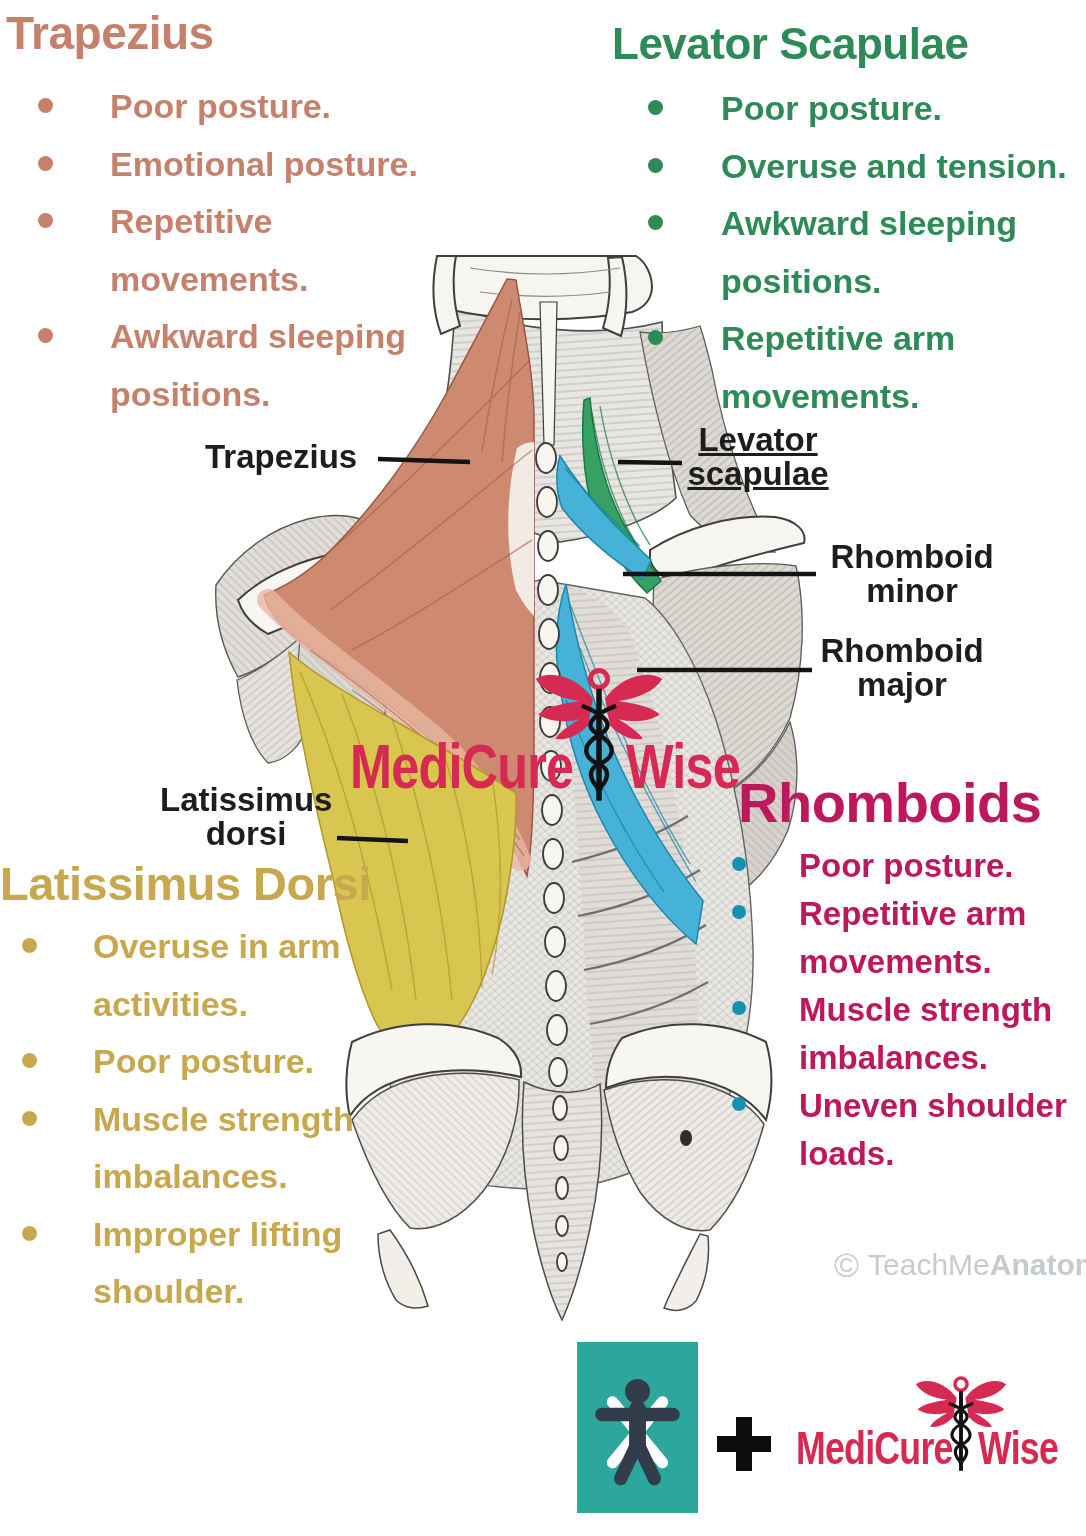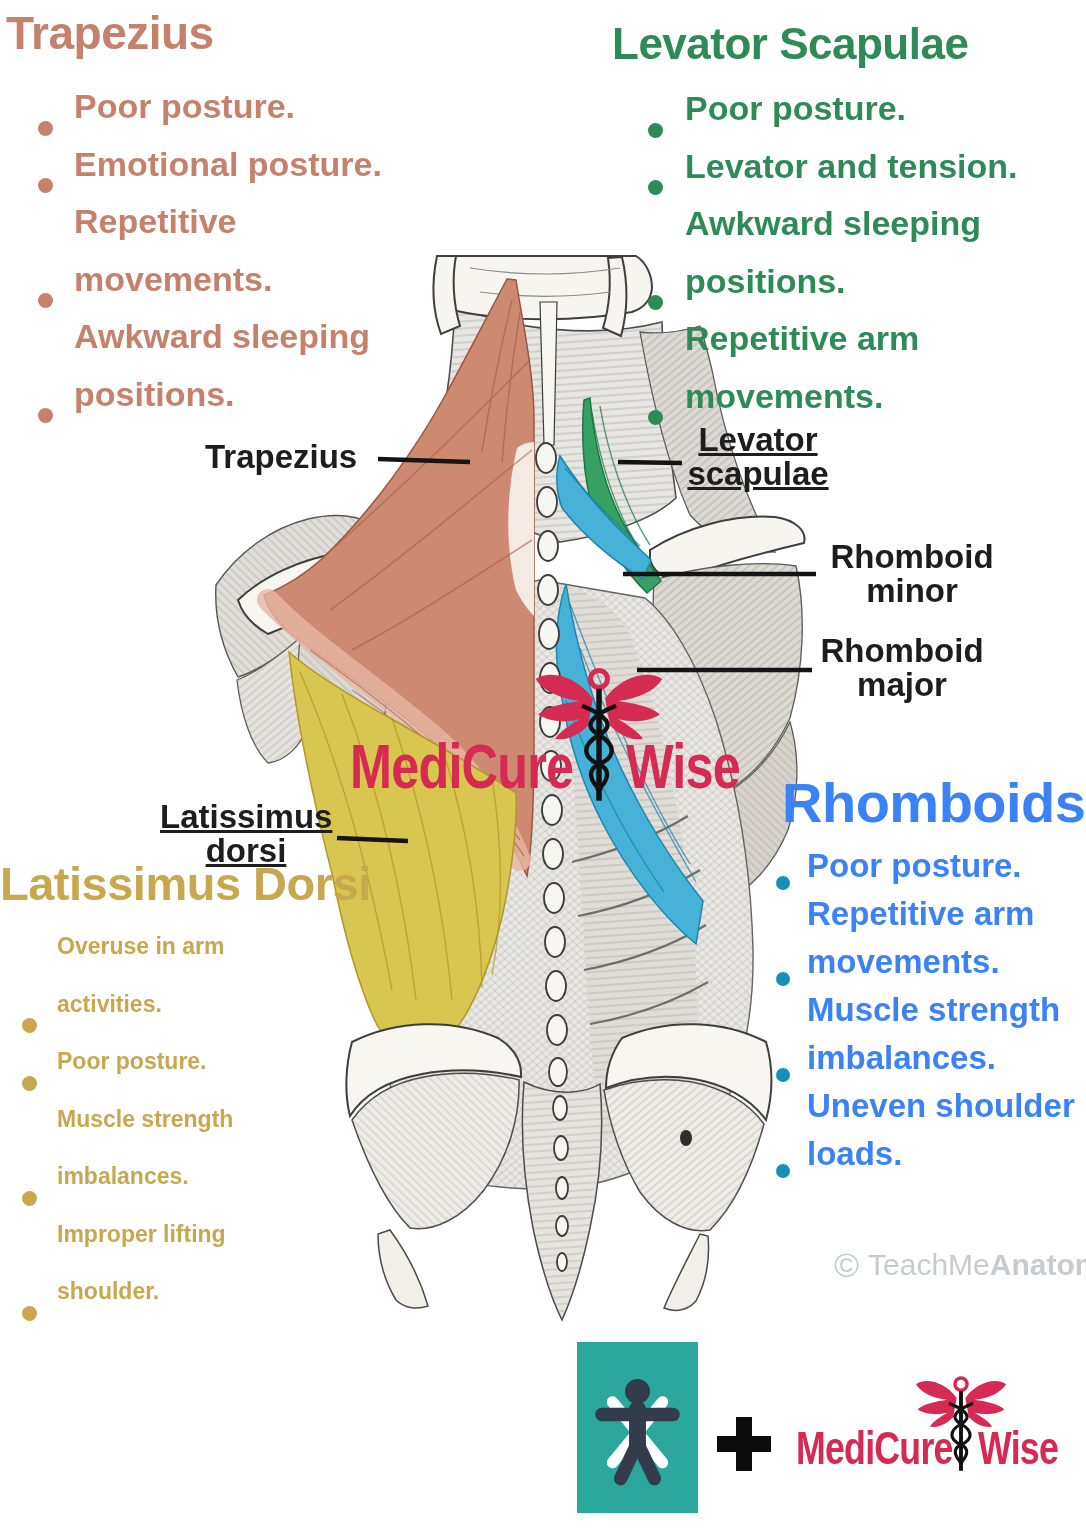--- a/index.html
+++ b/index.html
@@ -3,39 +3,39 @@
 <meta charset="utf-8">
 <style>
   html,body{margin:0;padding:0;background:#ffffff;}
   body{width:1086px;height:1536px;position:relative;overflow:hidden;
        font-family:"Liberation Sans",sans-serif;}
   .abs{position:absolute;}
   
   .sec-title{font-weight:bold;letter-spacing:-0.5px;line-height:1.1;white-space:nowrap;}
   
   .bullets{display:block;}
-  .bullet{display:flex;align-items:flex-end;}
+  .bullet{display:flex;align-items:flex-start;gap:36px;}
   .dot{border-radius:50%;flex:0 0 auto;}
   .bullet-text{white-space:pre-line;font-weight:bold;}
   
   .trap{color:#c5816b;}
   .trap .dot{background:#c5816b;width:15px;height:15px;margin:20px 21px 0 0;}
   .trap .bullet-text{font-size:34px;line-height:57.5px;}
   
   .lev{color:#2e8b57;}
   .lev .dot{background:#2e8b57;width:15px;height:15px;margin:20px 22px 0 0;}
   .lev .bullet-text{font-size:34px;line-height:57.5px;}
   
-  .rho{color:#3b82f6;margin-left:44px;}
+  .rho{color:#be185d;}
   .rho .dot{background:#1791b3;width:14px;height:14px;margin:15px 17px 0 0;}
   .rho .bullet-text{font-size:33px;line-height:48px;}
   
   .lat{color:#c7a84f;}
   .lat .dot{background:#c7a84f;width:15px;height:15px;margin:20px 20px 0 0;}
-  .lat .bullet-text{font-size:23px;line-height:57.5px;}
+  .lat .bullet-text{font-size:34px;line-height:57.5px;}
   
   .ana-label{color:#1d1d1d;font-weight:bold;font-size:33px;line-height:34px;
              white-space:pre-line;text-align:center;}
   
   .brand-word{color:#d62a52;font-weight:bold;display:inline-block;
               transform-origin:left bottom;white-space:nowrap;letter-spacing:-1px;}
   
   .credit{color:#c6cbd0;display:flex;align-items:center;gap:9px;}
   .credit .csym{font-size:34px;line-height:34px;}
   .credit .ctext{font-size:30px;}
@@ -199,21 +199,21 @@
 </div>
 
 <div class="abs sec-title lev" style="left:612px;top:20px;font-size:44px;">Levator Scapulae</div>
 <div class="abs bullets lev" style="left:648px;top:80px;width:430px;">
   <div class="bullet">
       <span class="dot"></span>
       <span class="bullet-text">Poor posture.</span>
     </div>
   <div class="bullet">
       <span class="dot"></span>
-      <span class="bullet-text">Levator and tension.</span>
+      <span class="bullet-text">Overuse and tension.</span>
     </div>
   <div class="bullet">
       <span class="dot"></span>
       <span class="bullet-text">Awkward sleeping
 positions.</span>
     </div>
   <div class="bullet">
       <span class="dot"></span>
       <span class="bullet-text">Repetitive arm
 movements.</span>
@@ -266,21 +266,21 @@
     </div>
 </div>
 
 <div class="abs ana-label" style="left:205px;top:440px;width:170px;text-align:left;">Trapezius</div>
 <div class="abs ana-label" style="left:668px;top:423px;width:180px;text-decoration:underline;">Levator
 scapulae</div>
 <div class="abs ana-label" style="left:822px;top:540px;width:180px;">Rhomboid
 minor</div>
 <div class="abs ana-label" style="left:812px;top:634px;width:180px;">Rhomboid
 major</div>
-<div class="abs ana-label" style="left:160px;top:800px;width:172px;text-decoration:underline;">Latissimus
+<div class="abs ana-label" style="left:160px;top:783px;width:172px;">Latissimus
 dorsi</div>
 
 <div class="abs" style="left:350px;top:662px;width:402px;height:148px;z-index:30;">
   <span class="abs brand-word" style="left:0px;top:68px;font-size:63px;transform:scaleX(0.8);">MediCure</span>
   <svg class="abs" style="left:174px;top:0px;" width="150" height="146" viewBox="0 0 120 120">
     <path d="M 55 30 C 42 12 20 6 8 14 C 14 24 28 30 44 32 C 32 34 18 36 10 43 C 18 49 32 50 44 47 C 36 52 28 57 24 63 C 33 65 44 60 51 52 Z" fill="#d62a52"></path>
     <path d="M 65 30 C 78 12 100 6 112 14 C 106 24 92 30 76 32 C 88 34 102 36 110 43 C 102 49 88 50 76 47 C 84 52 92 57 96 63 C 87 65 76 60 69 52 Z" fill="#d62a52"></path>
     <circle cx="60" cy="14" r="7" fill="none" stroke="#d62a52" stroke-width="4"></circle>
     <line x1="60" y1="22" x2="60" y2="114" stroke="#111111" stroke-width="4.5"></line>
     <path d="M 46 36 C 66 44 74 52 60 60 C 46 68 46 78 60 84 C 70 88 68 98 58 106" fill="none" stroke="#111111" stroke-width="3.6"></path>

